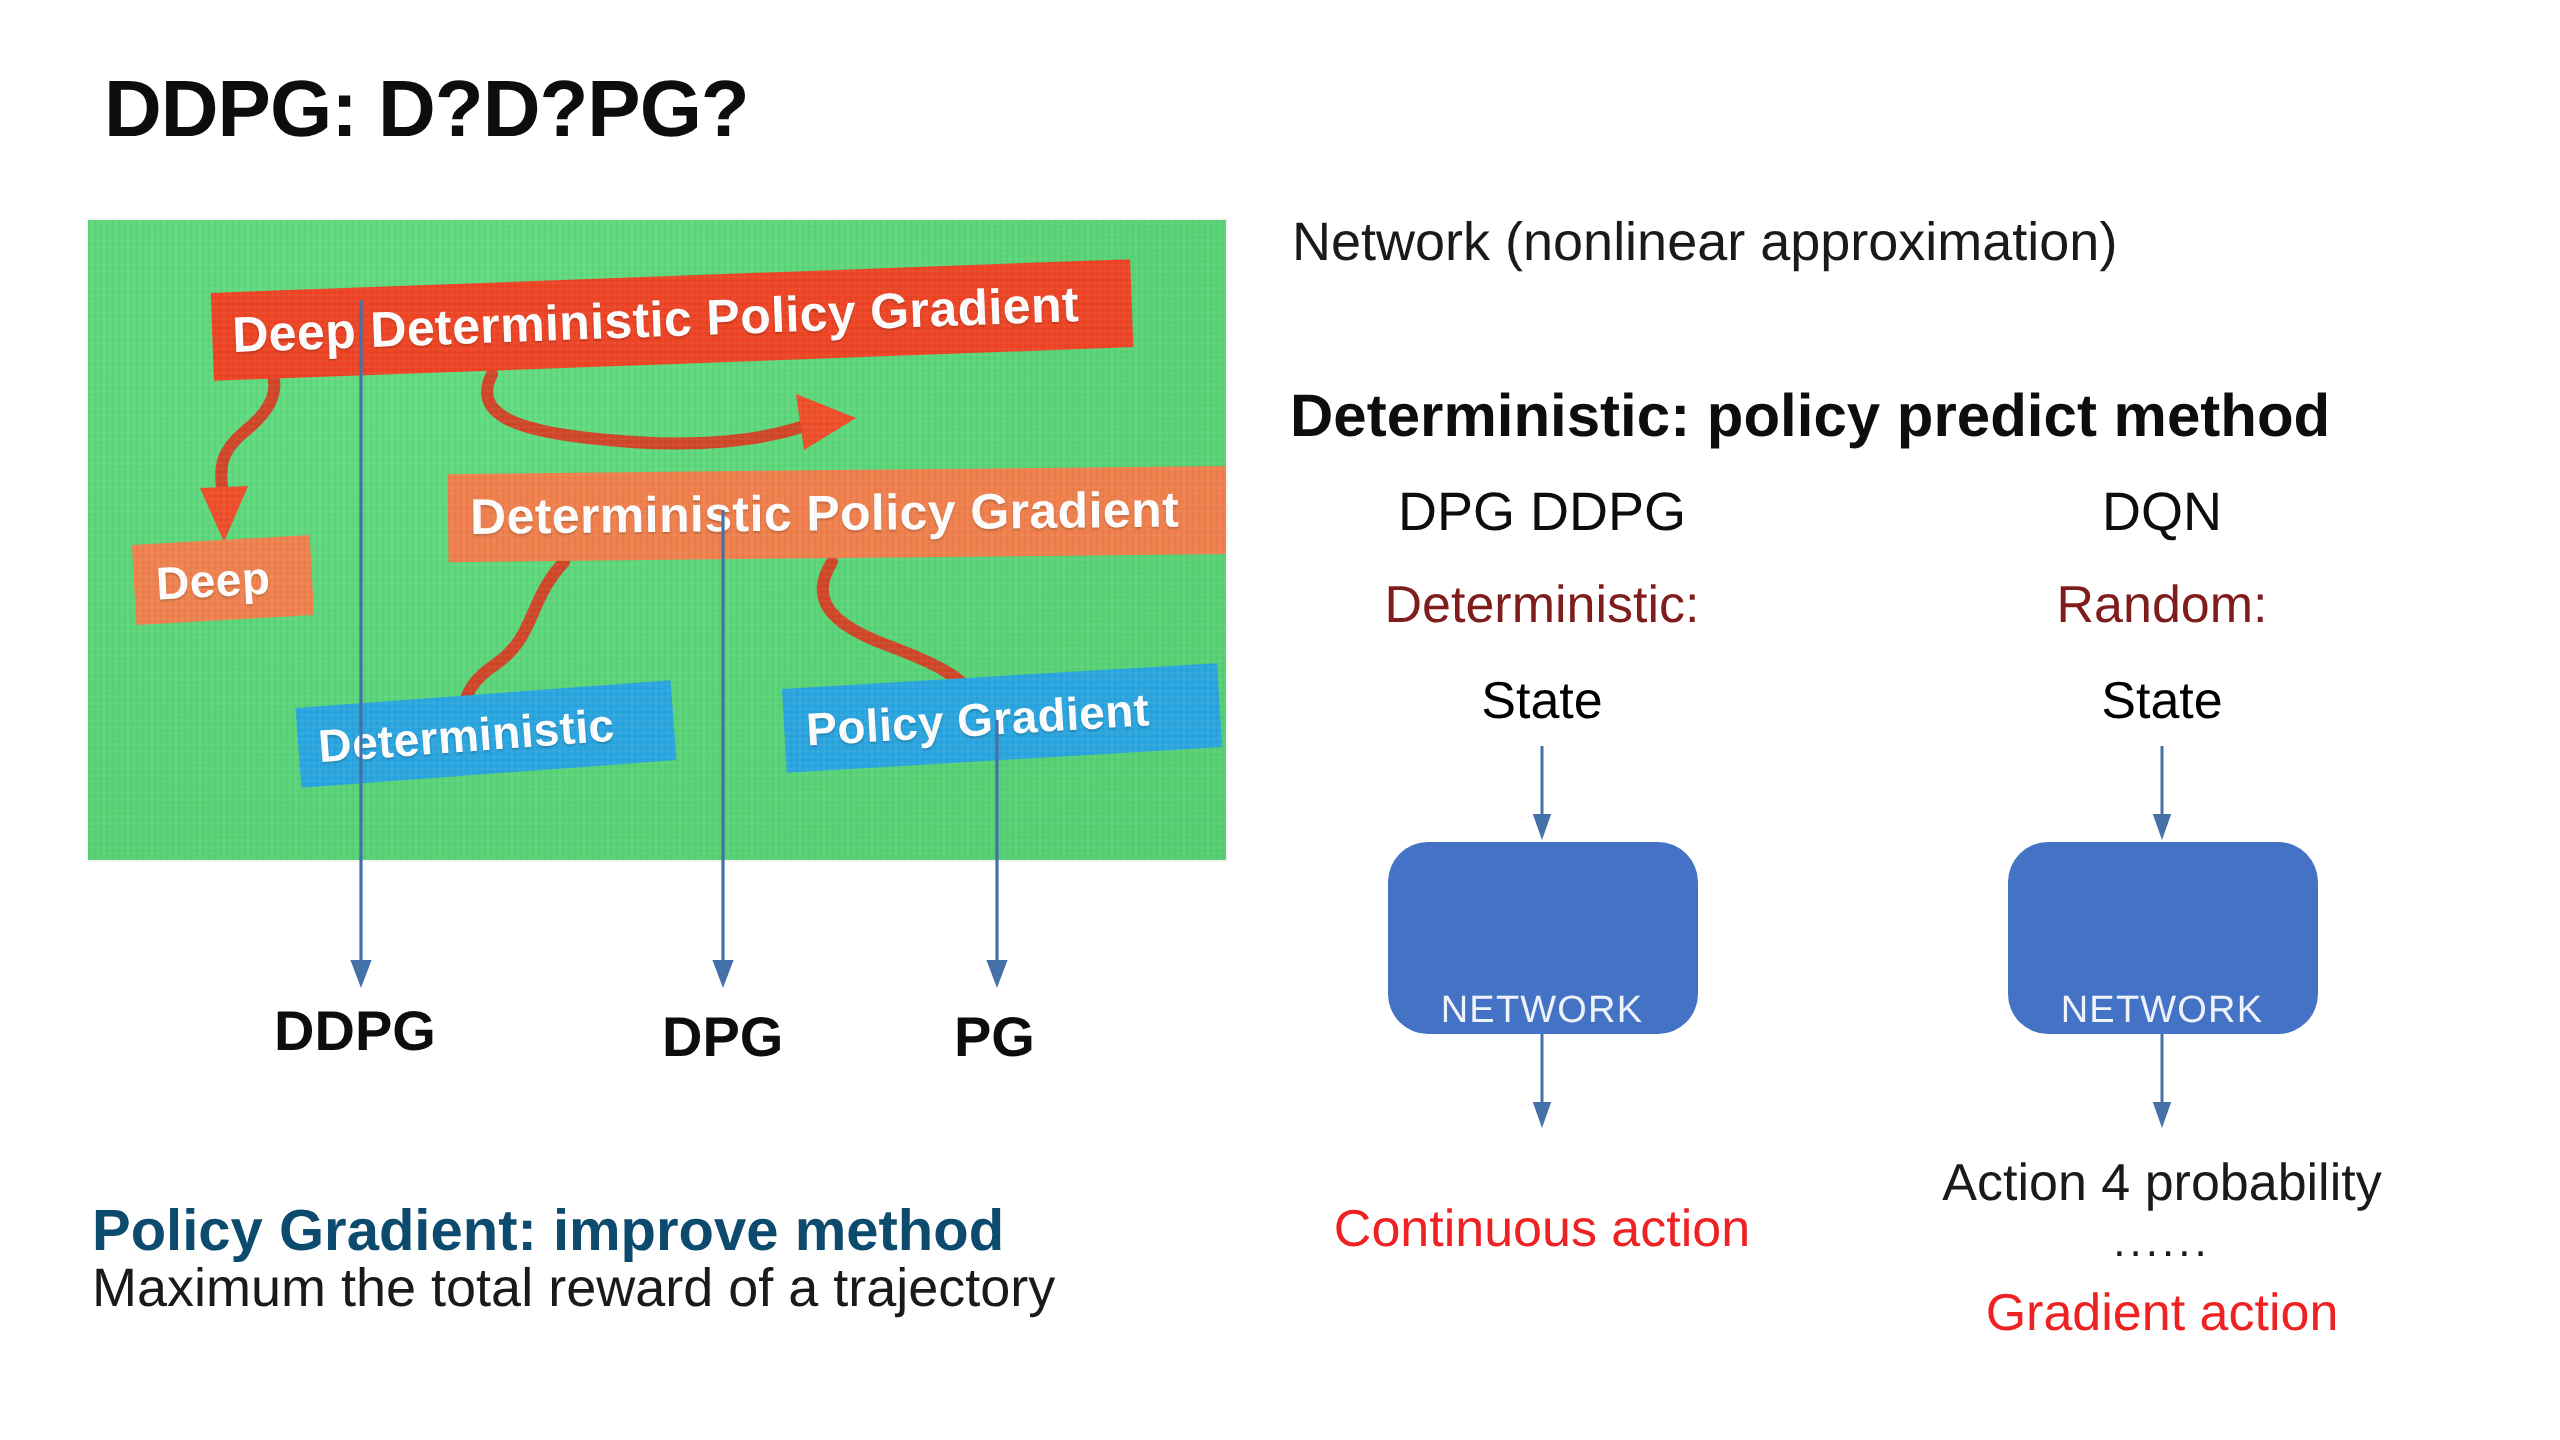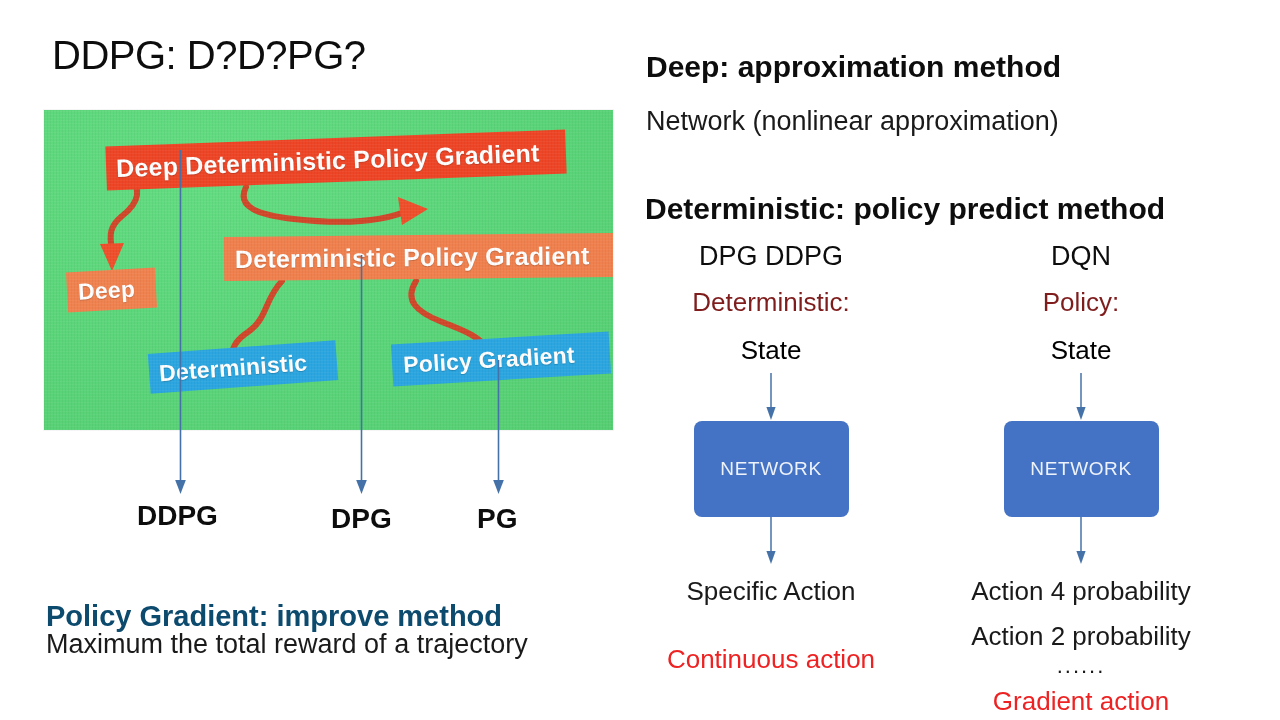--- a/index.html
+++ b/index.html
@@ -6,21 +6,21 @@
   body{
     width:1280px;height:720px;background:#ffffff;
     font-family:"Liberation Sans","DejaVu Sans",sans-serif;
     color:#000;overflow:hidden;position:relative;
   }
   .slide{position:absolute;inset:0;}
 
   
   #slide-title{
     position:absolute;left:52px;top:33px;
-    font-size:40px;font-weight:normal;letter-spacing:-.5px;
+    font-size:40px;font-weight:bold;letter-spacing:-.5px;
     color:#0d0d0d;white-space:nowrap;
   }
 
   
   #concept-image{
     position:absolute;left:44px;top:110px;width:569px;height:320px;
     background:
       radial-gradient(ellipse at 30% 20%, #63dd82 0%, #5ad478 60%, #56cf73 100%);
     overflow:hidden;
     box-shadow:0 0 0 1px rgba(0,0,0,.04);
@@ -104,22 +104,22 @@
   #col-left{left:646px;top:243px;}
   #col-right{left:956px;top:243px;}
 
   .col-title{font-size:27px;font-weight:normal;color:#0d0d0d;line-height:1.0;}
   .col-mode{font-size:26px;color:#7f1d1d;margin-top:19px;line-height:1.0;}
   .col-state{font-size:26px;color:#000000;margin-top:22px;line-height:1.0;}
 
   .arrow-svg{display:block;margin:0 auto;}
   .net-box{
     width:155px;height:96px;margin:0 auto;
-    background:#4472c4;border-radius:8px;
-    display:flex;align-items:center;justify-content:center;
+    background:#4472c4;border-radius:20px;
+    display:flex;align-items:flex-end;justify-content:center;
     color:#eef2fb;font-size:19px;letter-spacing:.6px;
   }
   .out-text{font-size:26px;color:#1a1a1a;line-height:1.42;margin-top:8px;}
   .dots{font-size:22px;color:#1a1a1a;letter-spacing:2px;line-height:1;}
   .red-text{font-size:26px;color:#ee2222;line-height:1;}
   #col-left .red-text{margin-top:36px;}
   #col-right .red-text{margin-top:11px;}
 </style>
 </head>
 <body>
@@ -172,21 +172,20 @@
     <path d="M3.2 120 L8.5 134 L13.8 120 Z" fill="#4472a8"></path>
   </svg>
 
   <div class="leaf-label" style="left:137px;top:500px;">DDPG</div>
   <div class="leaf-label" style="left:331px;top:503px;">DPG</div>
   <div class="leaf-label" style="left:477px;top:503px;">PG</div>
 
   <div id="pg-heading">Policy Gradient: improve method</div>
   <div id="pg-sub">Maximum the total reward of a trajectory</div>
 
-  <div id="deep-heading">Deep: approximation method</div>
   <div id="deep-sub">Network (nonlinear approximation)</div>
 
   <div id="det-heading">Deterministic: policy predict method</div>
 
   <div class="col" id="col-left">
     <div class="col-title">DPG DDPG</div>
     <div class="col-mode">Deterministic:</div>
     <div class="col-state">State</div>
 
     <svg class="arrow-svg" width="14" height="48" viewBox="0 0 14 48" style="margin-top:10px;">
@@ -196,44 +195,42 @@
 
     <div class="net-box">
       <span>NETWORK</span>
     </div>
 
     <svg class="arrow-svg" width="14" height="48" viewBox="0 0 14 48">
       <line x1="7" y1="0" x2="7" y2="36" stroke="#4472a8" stroke-width="1.5"></line>
       <path d="M2.4 34 L7 47 L11.6 34 Z" fill="#4472a8"></path>
     </svg>
 
-    <div class="out-text">Specific  Action</div>
     <div class="out-text"></div>
     <div class="dots"></div>
     <div class="red-text">Continuous action</div>
   </div>
 
   <div class="col" id="col-right">
     <div class="col-title">DQN</div>
-    <div class="col-mode">Policy:</div>
+    <div class="col-mode">Random:</div>
     <div class="col-state">State</div>
 
     <svg class="arrow-svg" width="14" height="48" viewBox="0 0 14 48" style="margin-top:10px;">
       <line x1="7" y1="0" x2="7" y2="36" stroke="#4472a8" stroke-width="1.5"></line>
       <path d="M2.4 34 L7 47 L11.6 34 Z" fill="#4472a8"></path>
     </svg>
 
     <div class="net-box">
       <span>NETWORK</span>
     </div>
 
     <svg class="arrow-svg" width="14" height="48" viewBox="0 0 14 48">
       <line x1="7" y1="0" x2="7" y2="36" stroke="#4472a8" stroke-width="1.5"></line>
       <path d="M2.4 34 L7 47 L11.6 34 Z" fill="#4472a8"></path>
     </svg>
 
     <div class="out-text">Action 4 probability</div>
-    <div class="out-text">Action 2 probability</div>
     <div class="dots">......</div>
     <div class="red-text">Gradient action</div>
   </div>
 
 </div>
 
 </body></html>

